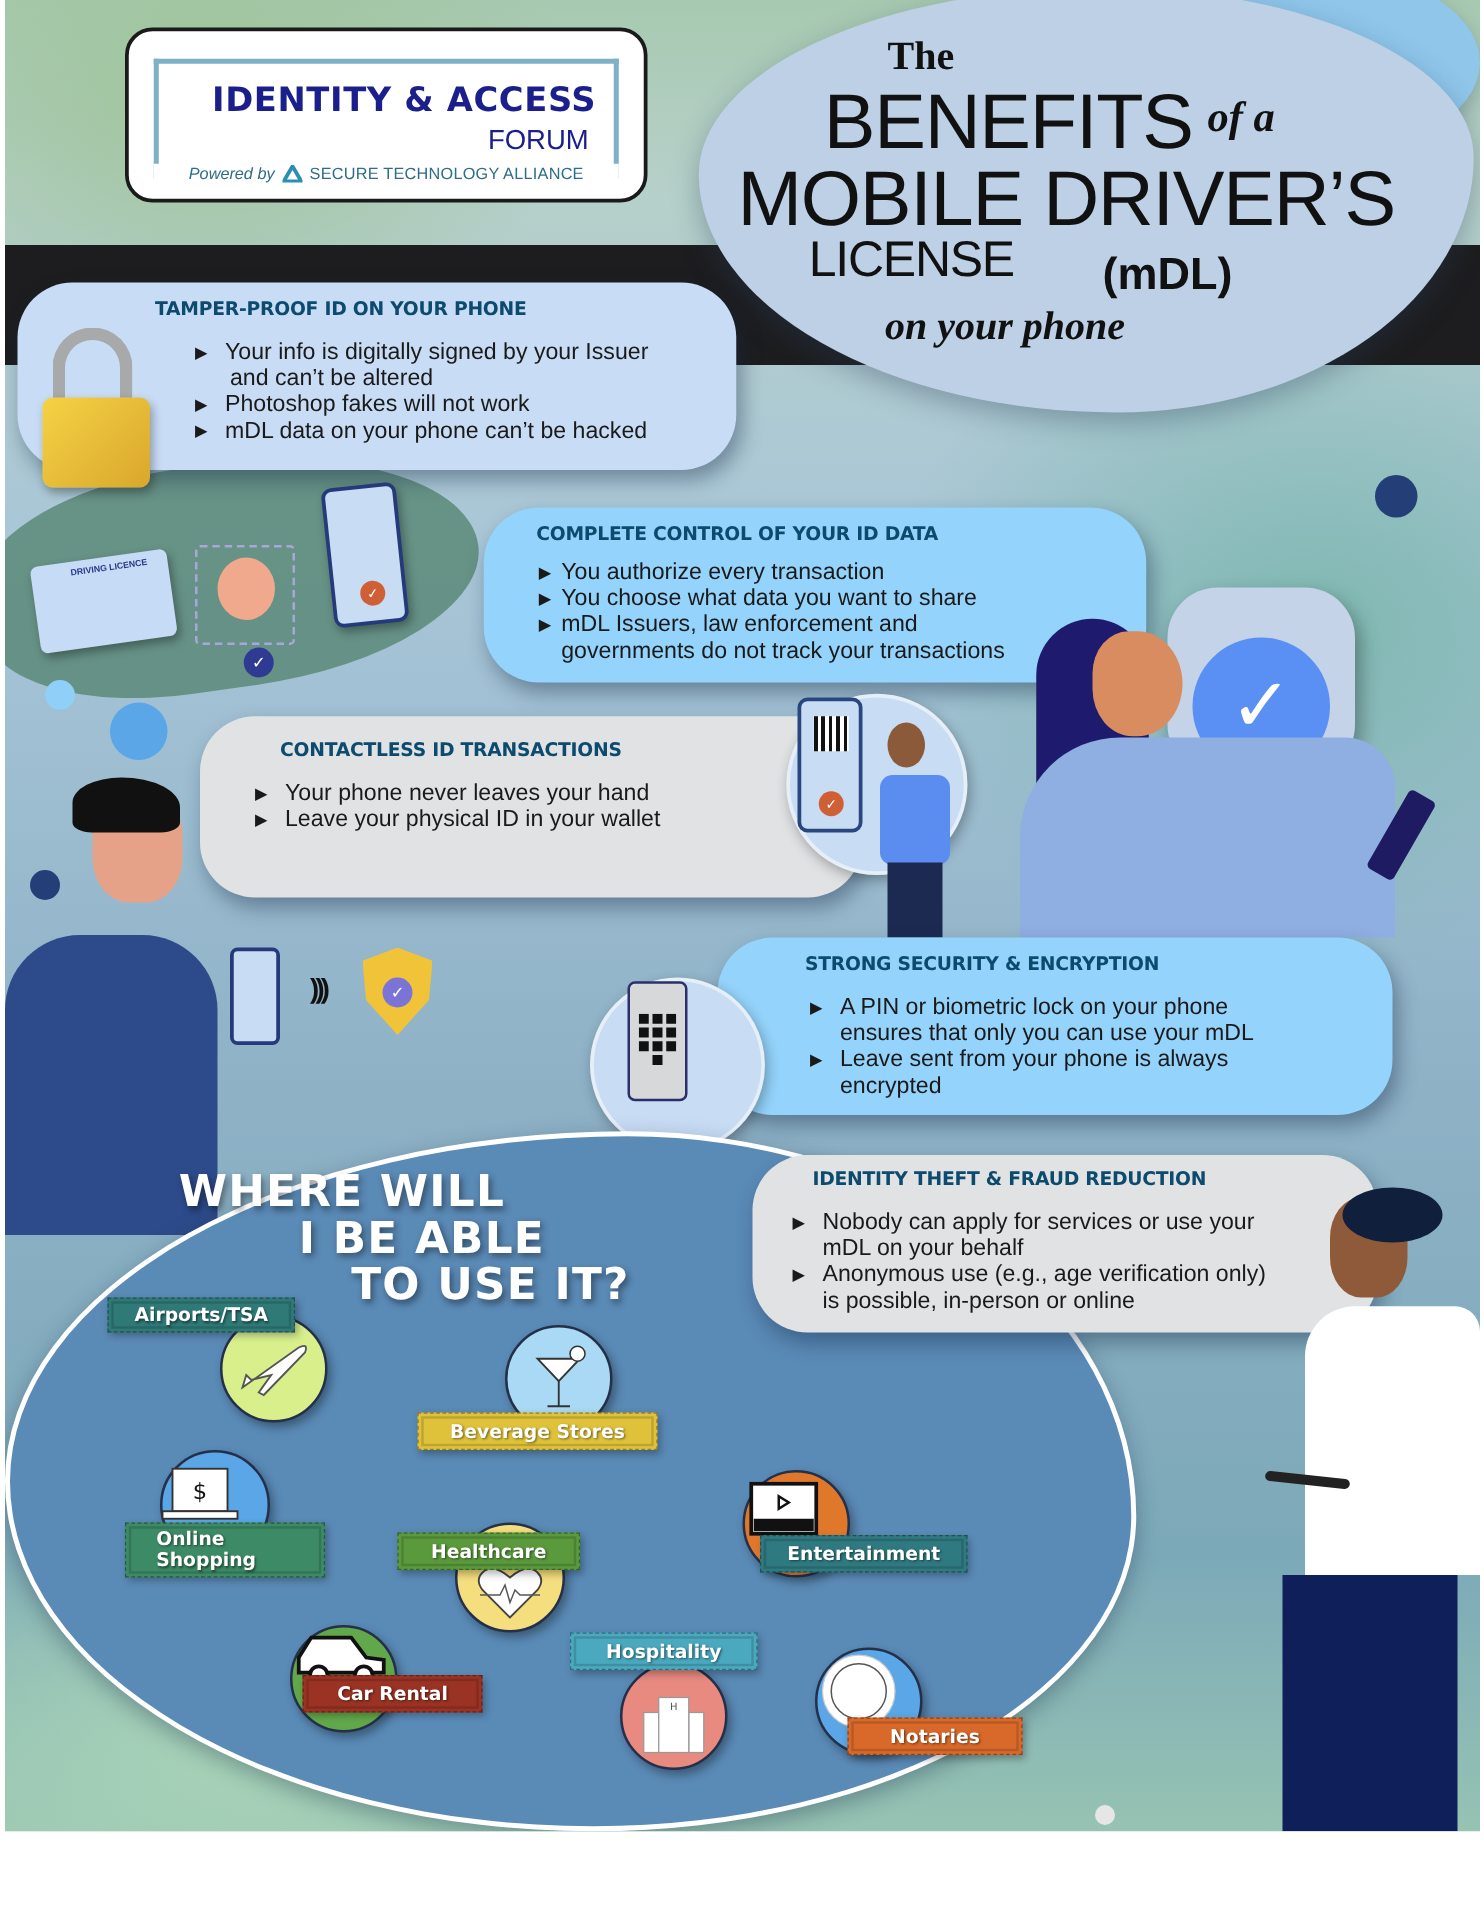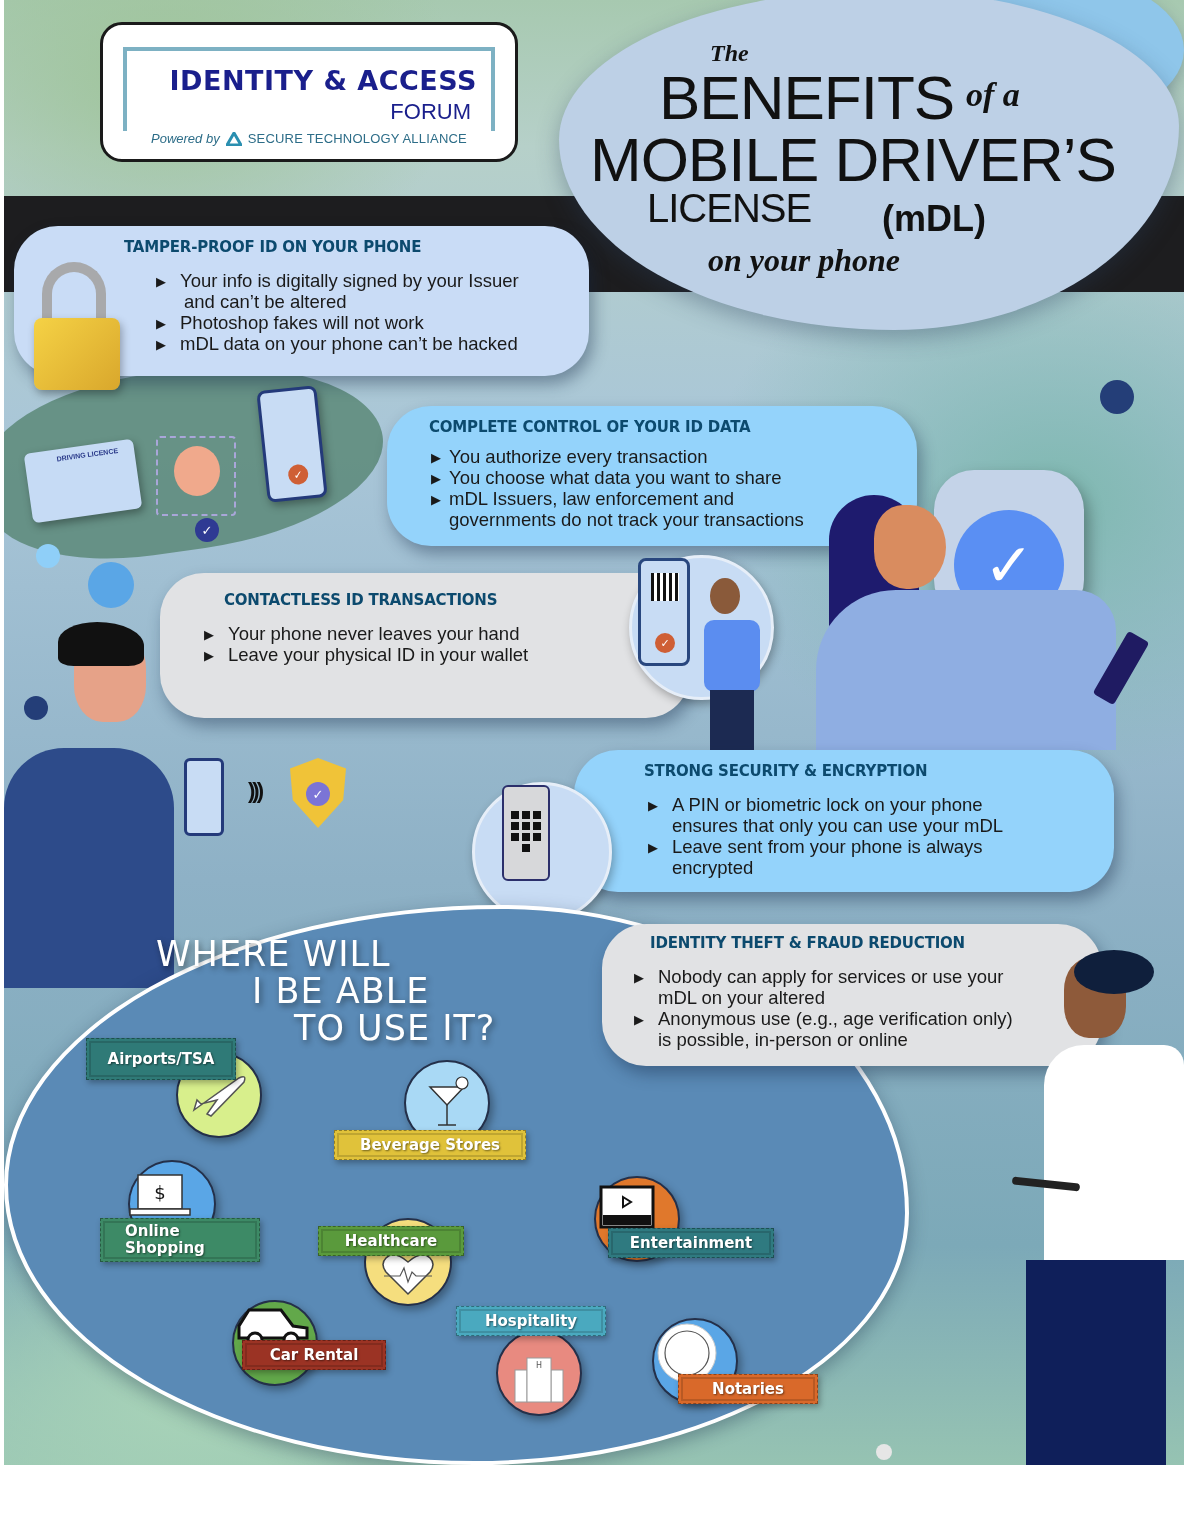--- a/index.html
+++ b/index.html
@@ -42,21 +42,21 @@
   
   .title-cloud {
     left: 555px; top: -10px; width: 620px; height: 340px; background: #bdd0e6;
     border-radius: 52% 48% 46% 54% / 44% 40% 60% 56%;
     box-shadow: 0 8px 22px rgba(40,60,90,0.35);
   }
   .title-cloud2 {
     left: 880px; top: -30px; width: 300px; height: 160px; background: #8fc6ea;
     border-radius: 50%; box-shadow: 0 6px 16px rgba(40,60,90,0.3);
   }
-  .t-the { left: 706px; top: 40px; font-family: "Liberation Serif", serif; font-style: italic; font-weight: 700; font-size: 24px; color: #111; }
+  .t-the { left: 706px; top: 26px; font-family: "Liberation Serif", serif; font-weight: 700; font-size: 32px; color: #111; }
   .t-benefits { left: 655px; top: 62px; font-size: 62px; color: #111; letter-spacing: -1px; }
   .t-ofa { left: 962px; top: 76px; font-family: "Liberation Serif", serif; font-style: italic; font-weight: 700; font-size: 34px; color: #111; }
   .t-mobile { left: 586px; top: 124px; font-size: 62px; color: #111; letter-spacing: -1px; }
   .t-license { left: 622px; top: 186px; font-size: 40px; color: #111; letter-spacing: -1px; margin-left: 21px; }
   .t-mdl { left: 878px; top: 198px; font-size: 36px; font-weight: 700; color: #111; }
   .t-phone { left: 704px; top: 242px; font-family: "Liberation Serif", serif; font-style: italic; font-weight: 700; font-size: 32px; color: #111; }
 
   
   .card {
     position: absolute; border-radius: 44px; box-shadow: 4px 8px 16px rgba(20,40,70,0.4);
@@ -88,21 +88,21 @@
   .card-fraud h2 { left: 48px; top: 10px; }
   .card-fraud ul { left: 32px; top: 42px; }
 
   
   .where-blob {
     left: 0; top: 905px; width: 905px; height: 560px; background: #5a8ab6;
     border: 4px solid #fff;
     border-radius: 55% 45% 48% 52% / 50% 55% 45% 50%;
     box-shadow: 0 6px 18px rgba(20,40,70,0.35);
   }
-  .where-title { left: 152px; top: 936px; font-family: "DejaVu Sans", sans-serif; font-weight: 400; font-size: 35px; color: #fff; line-height: 37px; text-shadow: 2px 3px 6px rgba(0,0,0,0.45); letter-spacing: 1px; }
+  .where-title { left: 139px; top: 936px; font-family: "DejaVu Sans", sans-serif; font-weight: 700; font-size: 35px; color: #fff; line-height: 37px; text-shadow: 2px 3px 6px rgba(0,0,0,0.45); letter-spacing: 1px; }
   .where-title div:nth-child(2) { padding-left: 96px; }
   .where-title div:nth-child(3) { padding-left: 138px; }
 
   .place-circle { position: absolute; border-radius: 50%; border: 2px solid #24304a; box-shadow: 3px 4px 8px rgba(0,0,0,0.35); display:flex; align-items:center; justify-content:center; }
   .ribbon {
     position: absolute; color: #fff; font-family: "DejaVu Sans", sans-serif; font-weight: 700; font-size: 15px;
     text-align: center; padding: 0 10px; text-shadow: 1px 1px 2px rgba(0,0,0,0.5);
     border: 1px dashed rgba(0,0,0,0.35); outline: 2px solid rgba(0,0,0,0.15); outline-offset: -5px;
     display: flex; align-items: center; justify-content: center; line-height: 17px;
     box-shadow: 2px 3px 6px rgba(0,0,0,0.3);
@@ -260,21 +260,21 @@
         </g>
     </svg>
   </div>
 
   <div class="abs where-blob"></div>
 
   <div class="card card-fraud">
     <h2>IDENTITY THEFT &amp; FRAUD REDUCTION</h2>
     <ul>
       <li>Nobody can apply for services or use your</li>
-      <li class="cont">mDL on your altered</li>
+      <li class="cont">mDL on your behalf</li>
       <li>Anonymous use (e.g., age verification only)</li>
       <li class="cont">is possible, in-person or online</li>
     </ul>
   </div>
 
   <div class="abs" style="left:1060px;top:958px;width:62px;height:80px;background:#8e5a3a;border-radius:40%;"></div>
   <div class="abs" style="left:1070px;top:950px;width:80px;height:44px;background:#0f1f3c;border-radius:50%;"></div>
   <div class="abs" style="left:1040px;top:1045px;width:140px;height:215px;background:#ffffff;border-radius:40px 20px 0 0;"></div>
   <div class="abs" style="left:1008px;top:1180px;width:68px;height:8px;background:#222;border-radius:4px;transform:rotate(6deg);"></div>
   <div class="abs" style="left:1022px;top:1260px;width:140px;height:205px;background:#0f1f5a;"></div>
@@ -283,21 +283,21 @@
     <div>WHERE WILL</div>
     <div>I BE ABLE</div>
     <div>TO USE IT?</div>
   </div>
 
   <div class="place-circle" style="left:172px;top:1052px;width:86px;height:86px;background:#d8ef8c;">
     <svg width="60" height="50" viewBox="0 0 60 50">
         <path d="M5 40 L50 8 Q58 4 55 12 L22 46 L18 44 L28 30 L12 34 L8 30 Z" fill="#fff" stroke="#555" stroke-width="1.5"></path>
       </svg>
   </div>
-  <div class="ribbon" style="left:82px;top:1038px;width:150px;height:42px;background:#2f7a77;">Airports/TSA</div>
+  <div class="ribbon" style="left:82px;top:1038px;width:150px;height:28px;background:#2f7a77;">Airports/TSA</div>
 
   <div class="place-circle" style="left:400px;top:1060px;width:86px;height:86px;background:#a9d9f5;">
     <svg width="50" height="56" viewBox="0 0 50 56">
         <path d="M8 12 L42 12 L25 30 Z" fill="#fff" stroke="#333" stroke-width="1.5"></path>
         <line x1="25" y1="30" x2="25" y2="50" stroke="#333" stroke-width="1.5"></line>
         <line x1="16" y1="50" x2="34" y2="50" stroke="#333" stroke-width="1.5"></line>
         <circle cx="40" cy="8" r="6" fill="#fff" stroke="#333" stroke-width="1.2"></circle>
       </svg>
   </div>
   <div class="ribbon" style="left:330px;top:1130px;width:192px;height:30px;background:#e0c23a;">Beverage Stores</div>

